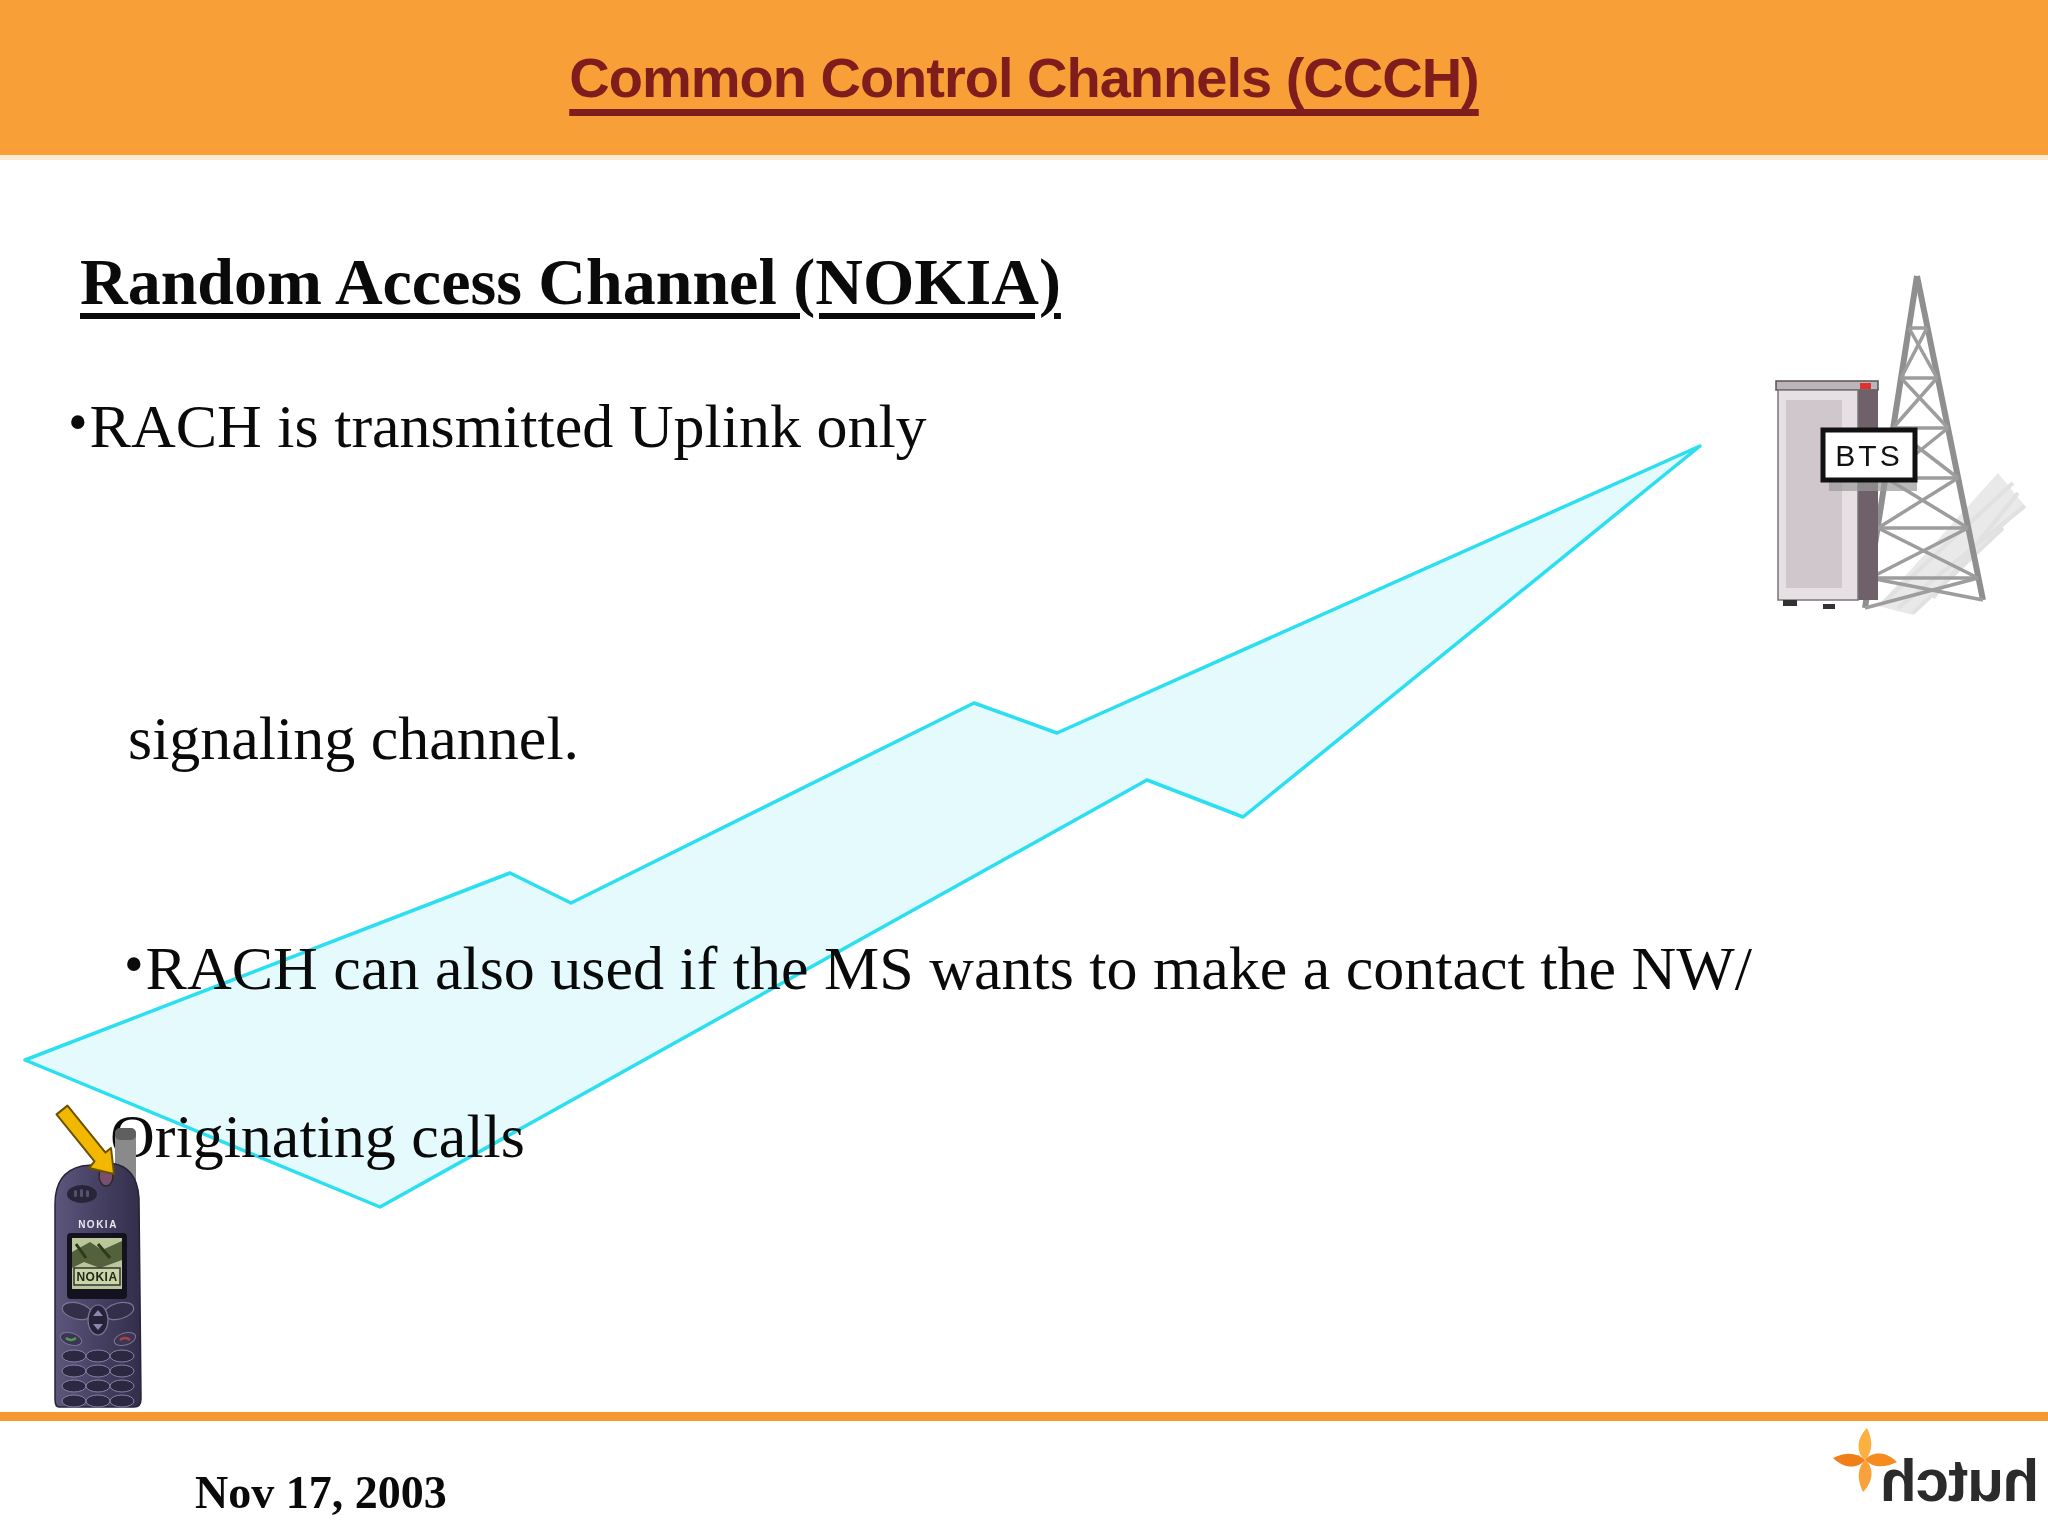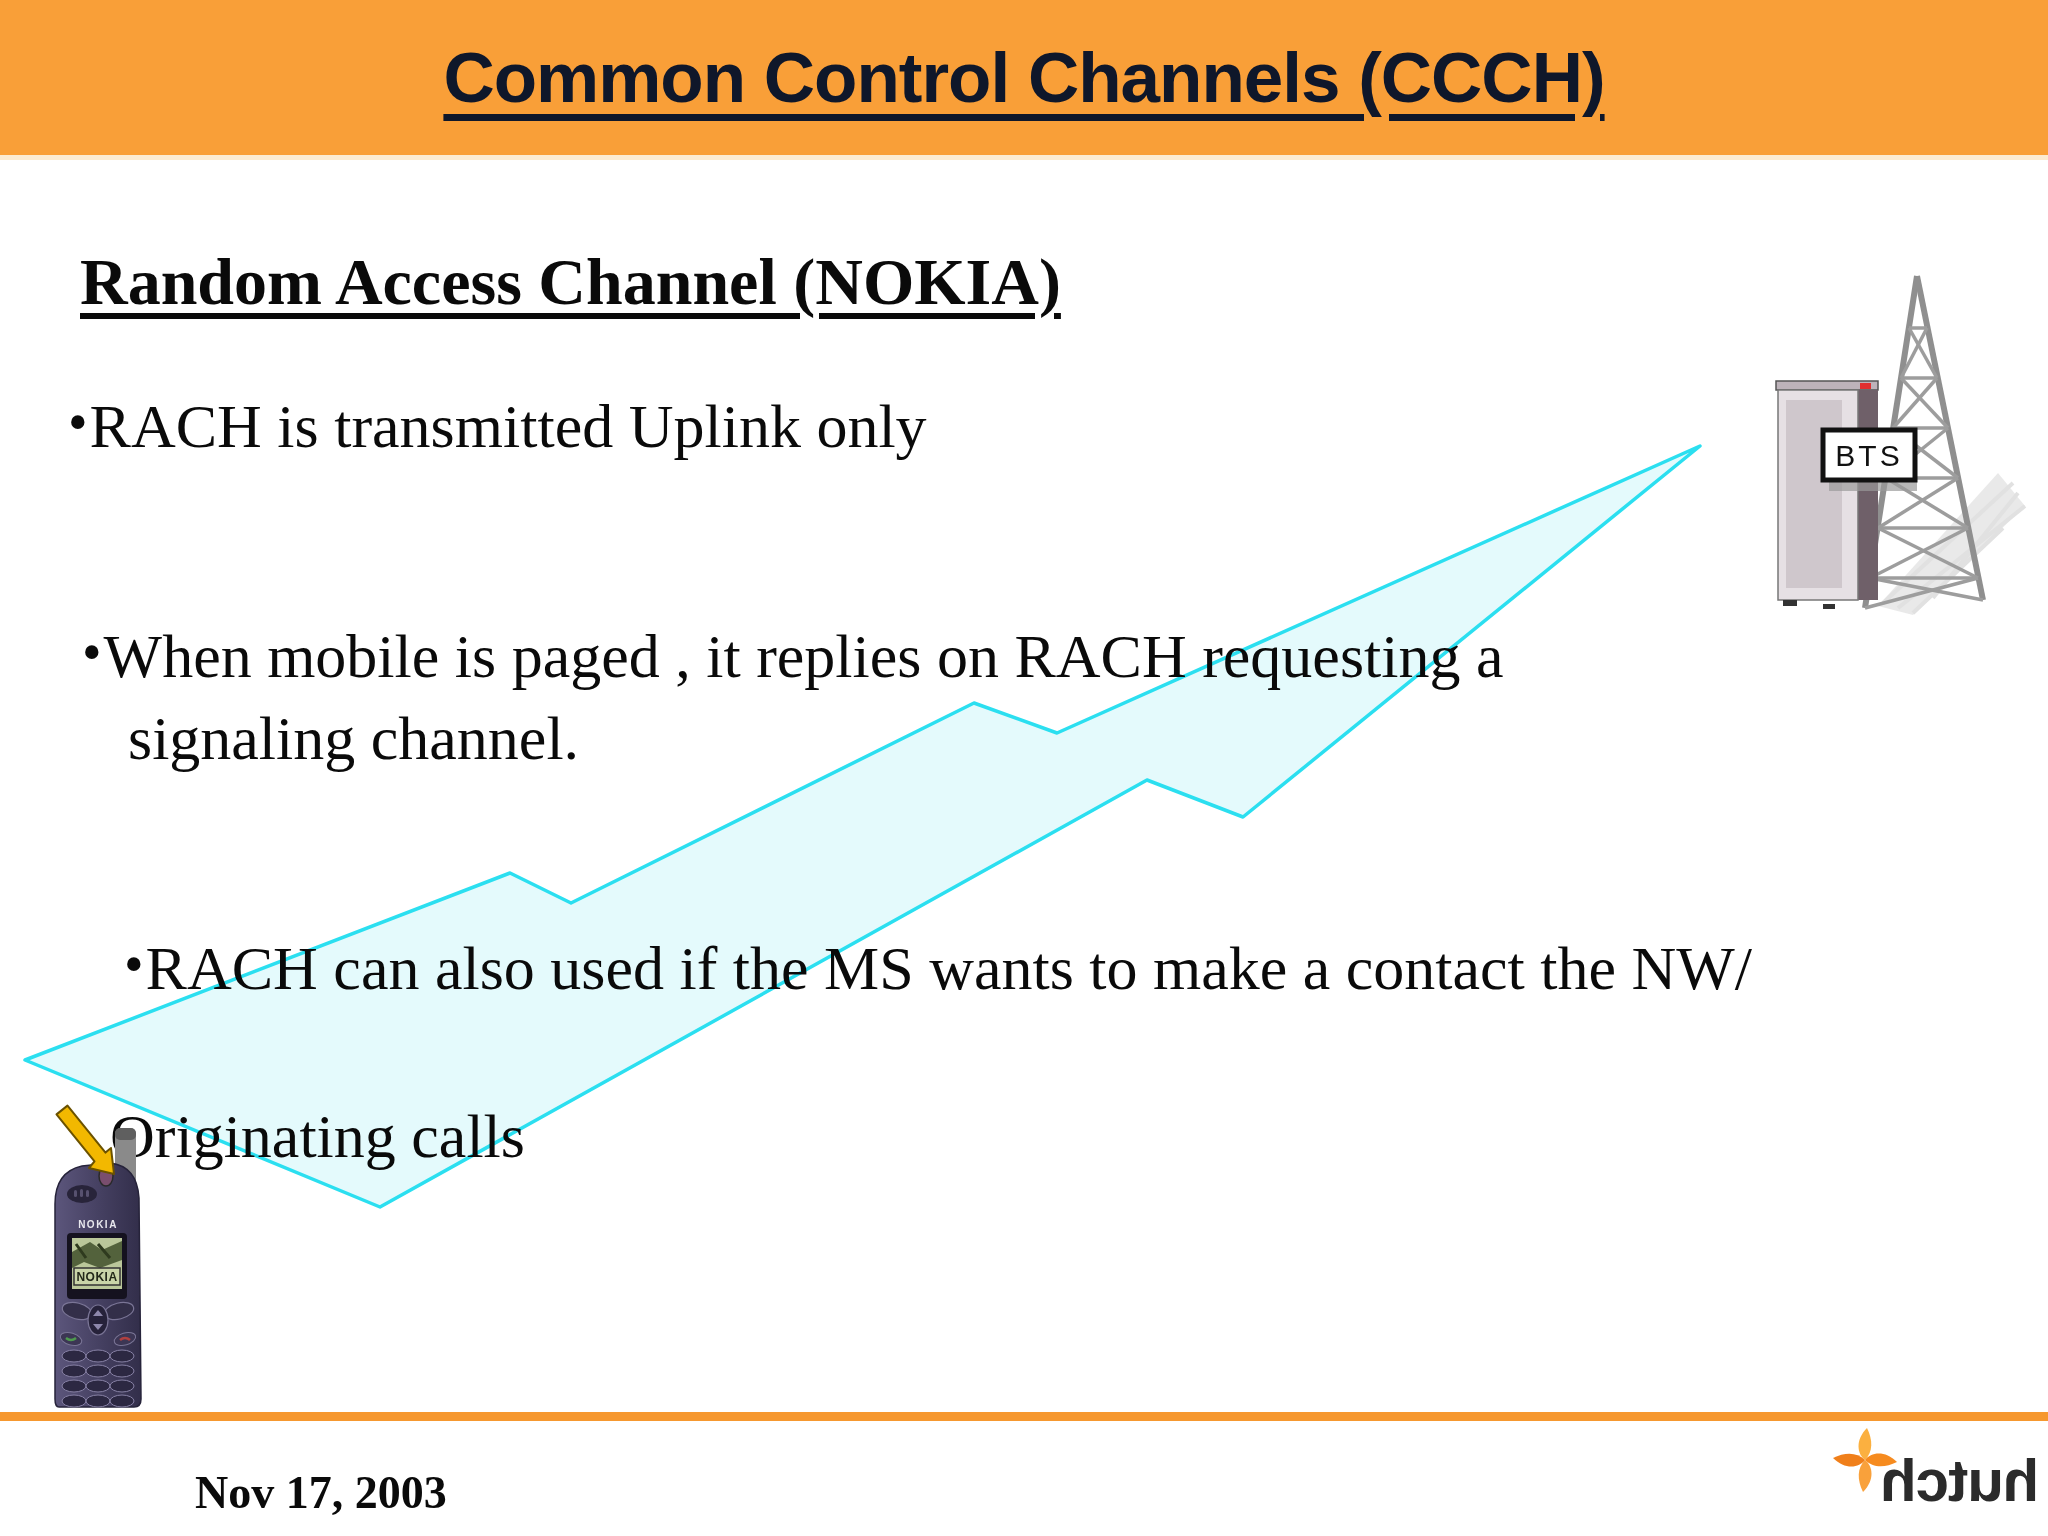--- a/index.html
+++ b/index.html
@@ -6,22 +6,22 @@
   .slide{
     position:relative;width:2048px;height:1536px;background:#ffffff;
     overflow:hidden;font-family:"Liberation Serif",serif;color:#0a0a0a;
   }
   .header-bar{
     position:absolute;left:0;top:0;width:2048px;height:155px;
     background:#F99F38;display:flex;align-items:center;justify-content:center;
   }
   .header-strip{position:absolute;left:0;top:155px;width:2048px;height:5px;background:#FCEBD2;}
   .slide-title{
-    font-family:"Liberation Sans",sans-serif;font-weight:bold;font-size:71px;
-    letter-spacing:-1px;color:#0f172a;text-decoration:underline;
+    font-family:"Liberation Sans",sans-serif;font-weight:bold;font-size:56px;
+    letter-spacing:-1px;color:#7f1d1d;text-decoration:underline;
     text-decoration-thickness:7px;text-underline-offset:12px;white-space:nowrap;
   }
   .section-heading{
     position:absolute;left:80px;top:244px;font-weight:bold;font-size:66px;
     text-decoration:underline;text-decoration-thickness:6px;text-underline-offset:9px;
     white-space:nowrap;z-index:3;
   }
   .bullet-line{position:absolute;font-size:62px;white-space:nowrap;z-index:3;line-height:1.1;}
   .b1{left:68px;top:392px;}
   .b2a{left:82px;top:622px;}
@@ -56,21 +56,20 @@
 
   <div class="header-bar">
     <span class="slide-title">Common Control Channels (CCCH)</span>
   </div>
   <div class="header-strip"></div>
 
   <div class="section-heading">Random Access Channel (NOKIA)</div>
 
   <div class="bullet-line b1"><span class="bullet-marker">•</span><span>RACH is transmitted Uplink only</span></div>
 
-  <div class="bullet-line b2a"><span class="bullet-marker">•</span><span>When mobile is paged , it replies on RACH requesting a</span></div>
   <div class="bullet-line b2b">signaling channel.</div>
 
   <div class="bullet-line b3"><span class="bullet-marker">•</span><span>RACH can also used if the MS wants to make a contact the NW/</span></div>
 
   <div class="bullet-line cont">Originating calls</div>
 
   <svg class="bts-svg" width="285" height="350" viewBox="0 0 285 350">
 
     <g opacity="0.45">
       <polygon points="115,338 235,205 262,238 150,347" fill="#cfcfcf"></polygon>

